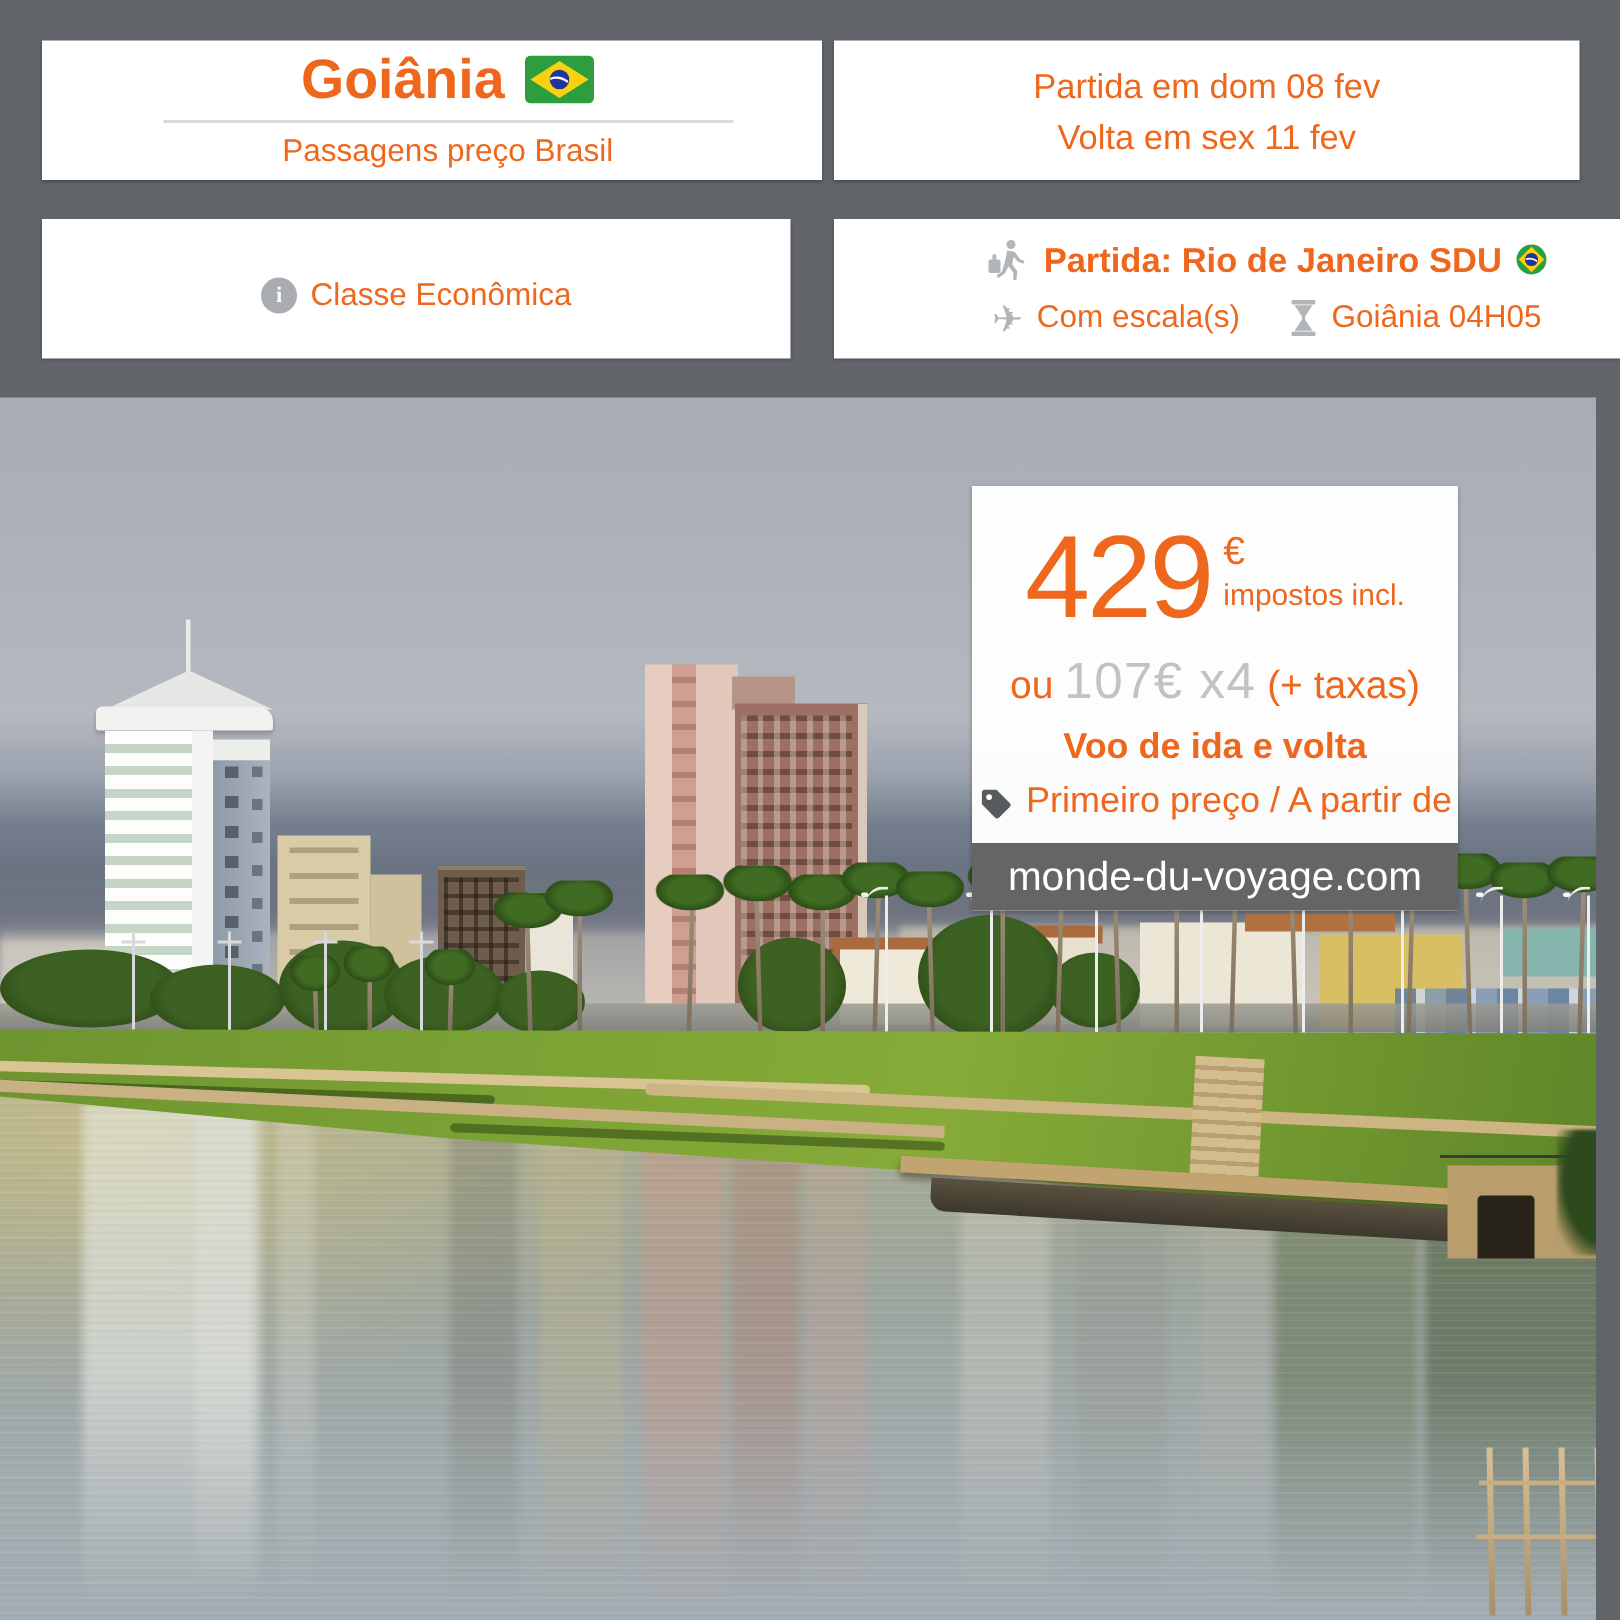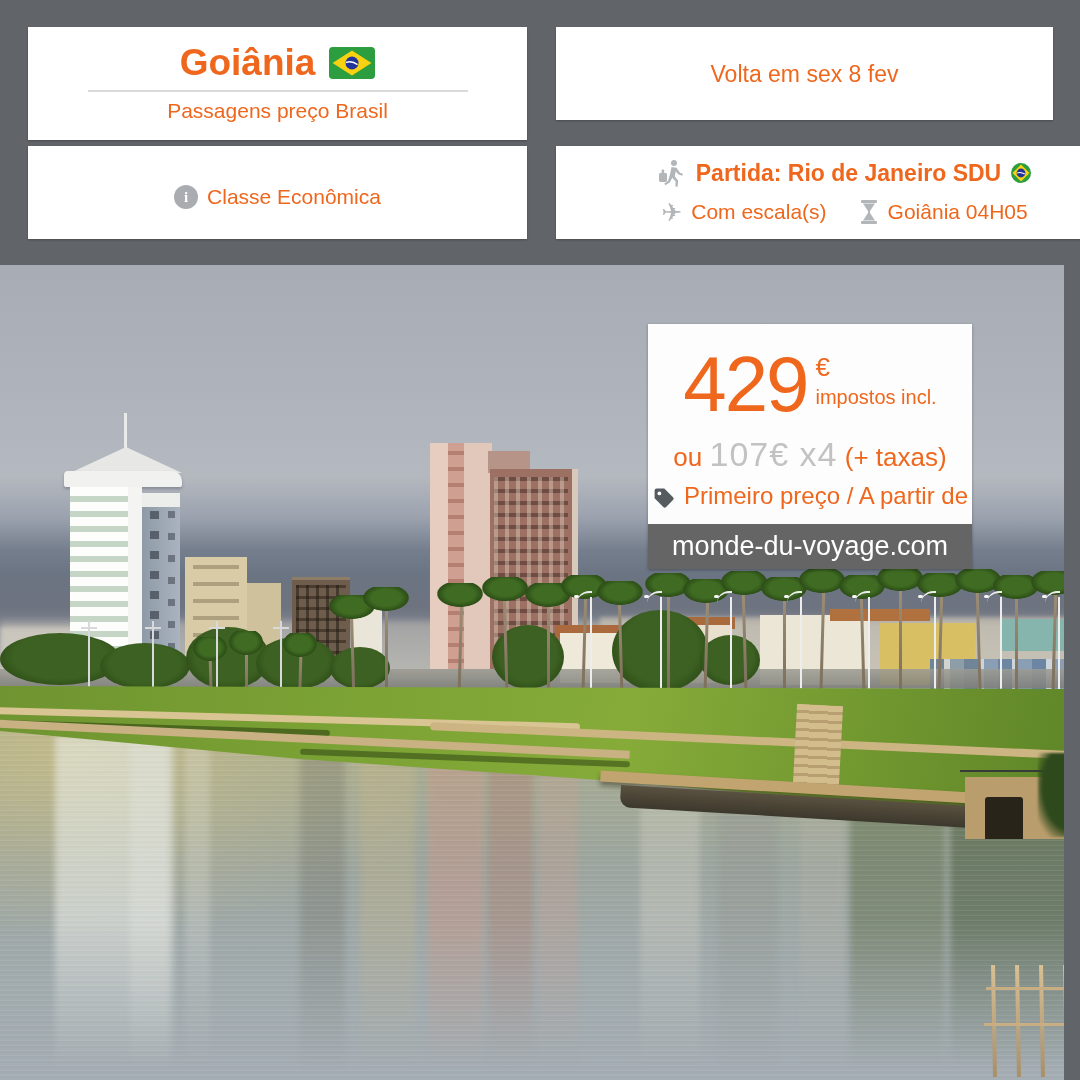--- a/index.html
+++ b/index.html
@@ -7,21 +7,21 @@
     width:1080px;height:1080px;position:relative;overflow:hidden;
     background:#616468;
     font-family:"Liberation Sans", sans-serif;
     -webkit-font-smoothing:antialiased;
   }
   .card{
     position:absolute;background:#ffffff;
     box-shadow:0 1px 2px rgba(0,0,0,.25);
     display:flex;flex-direction:column;justify-content:center;align-items:center;
   }
-  #card-city{left:28px;top:27px;width:499px;height:113px;}
+  #card-city{left:28px;top:27px;width:499px;height:93px;padding-left:21px;}
   #card-dates{left:556px;top:27px;width:497px;height:93px;}
   #card-airline{left:28px;top:146px;width:499px;height:93px;}
   #card-route{left:556px;top:146px;width:577px;height:93px;}
   .title-row{display:flex;align-items:center;gap:14px;}
   .city-title{font-size:37px;font-weight:bold;color:#ef671d;margin:0;line-height:1;}
   .divider{width:380px;height:2px;background:#dadada;margin:9px auto 7px auto;}
   .subtitle{font-size:21px;color:#ef671d;}
   .date-line{font-size:23px;color:#ef671d;line-height:34px;}
   .row-line{display:flex;align-items:center;gap:9px;font-size:21px;color:#ef671d;line-height:30px;}
   .row-line.bold{font-weight:bold;font-size:23px;}
@@ -72,21 +72,22 @@
       <polygon points="18,2.8 33.2,12.5 18,22.2 2.8,12.5" fill="#f8d211"></polygon>
       <circle cx="18" cy="12.5" r="5.1" fill="#20349b"></circle>
       <path d="M13.2 11.6 q4.8 -1.8 9.4 1.6 l-.5 1.1 q-4.4 -3.2 -8.9 -1.6 z" fill="#ffffff"></path>
     </svg>
   </div>
   <div class="divider"></div>
   <div class="subtitle">Passagens preço Brasil</div>
 </div>
 
 <div class="card" id="card-dates">
-  <div class="date-line">Volta em sex 8 fev</div>
+  <div class="date-line">Partida em dom 08 fev</div>
+  <div class="date-line">Volta em sex 11 fev</div>
 </div>
 
 <div class="card" id="card-airline">
   <div class="row-line" style="margin-top:9px;">
     <span class="info-circle">i</span>
     <span>Classe Econômica</span>
   </div>
 </div>
 
 <div class="card" id="card-route">
@@ -279,20 +280,21 @@
       <span class="cur-col">
         <span class="cur">€</span>
         <span class="taxes">impostos incl.</span>
       </span>
     </div>
     <div class="installments">
       <span>ou</span>
       <span class="inst-gray">107€ x4</span>
       <span>(+ taxas)</span>
     </div>
+    <div class="trip">Voo de ida e volta</div>
     <div class="note-row">
       <svg width="24" height="24" viewBox="0 0 24 24">
         <path d="M21 11.2 L12.3 2.5 H4.6 a2 2 0 0 0 -2 2 v7.7 L11.3 21 a2 2 0 0 0 2.8 0 l6.9 -6.9 a2 2 0 0 0 0 -2.9 z" fill="#565b60"></path>
         <circle cx="7.4" cy="7.4" r="1.9" fill="#ffffff"></circle>
       </svg>
       <span>Primeiro preço / A partir de</span>
     </div>
     <div class="site-bar">
       <span>monde-du-voyage.com</span>
     </div>

